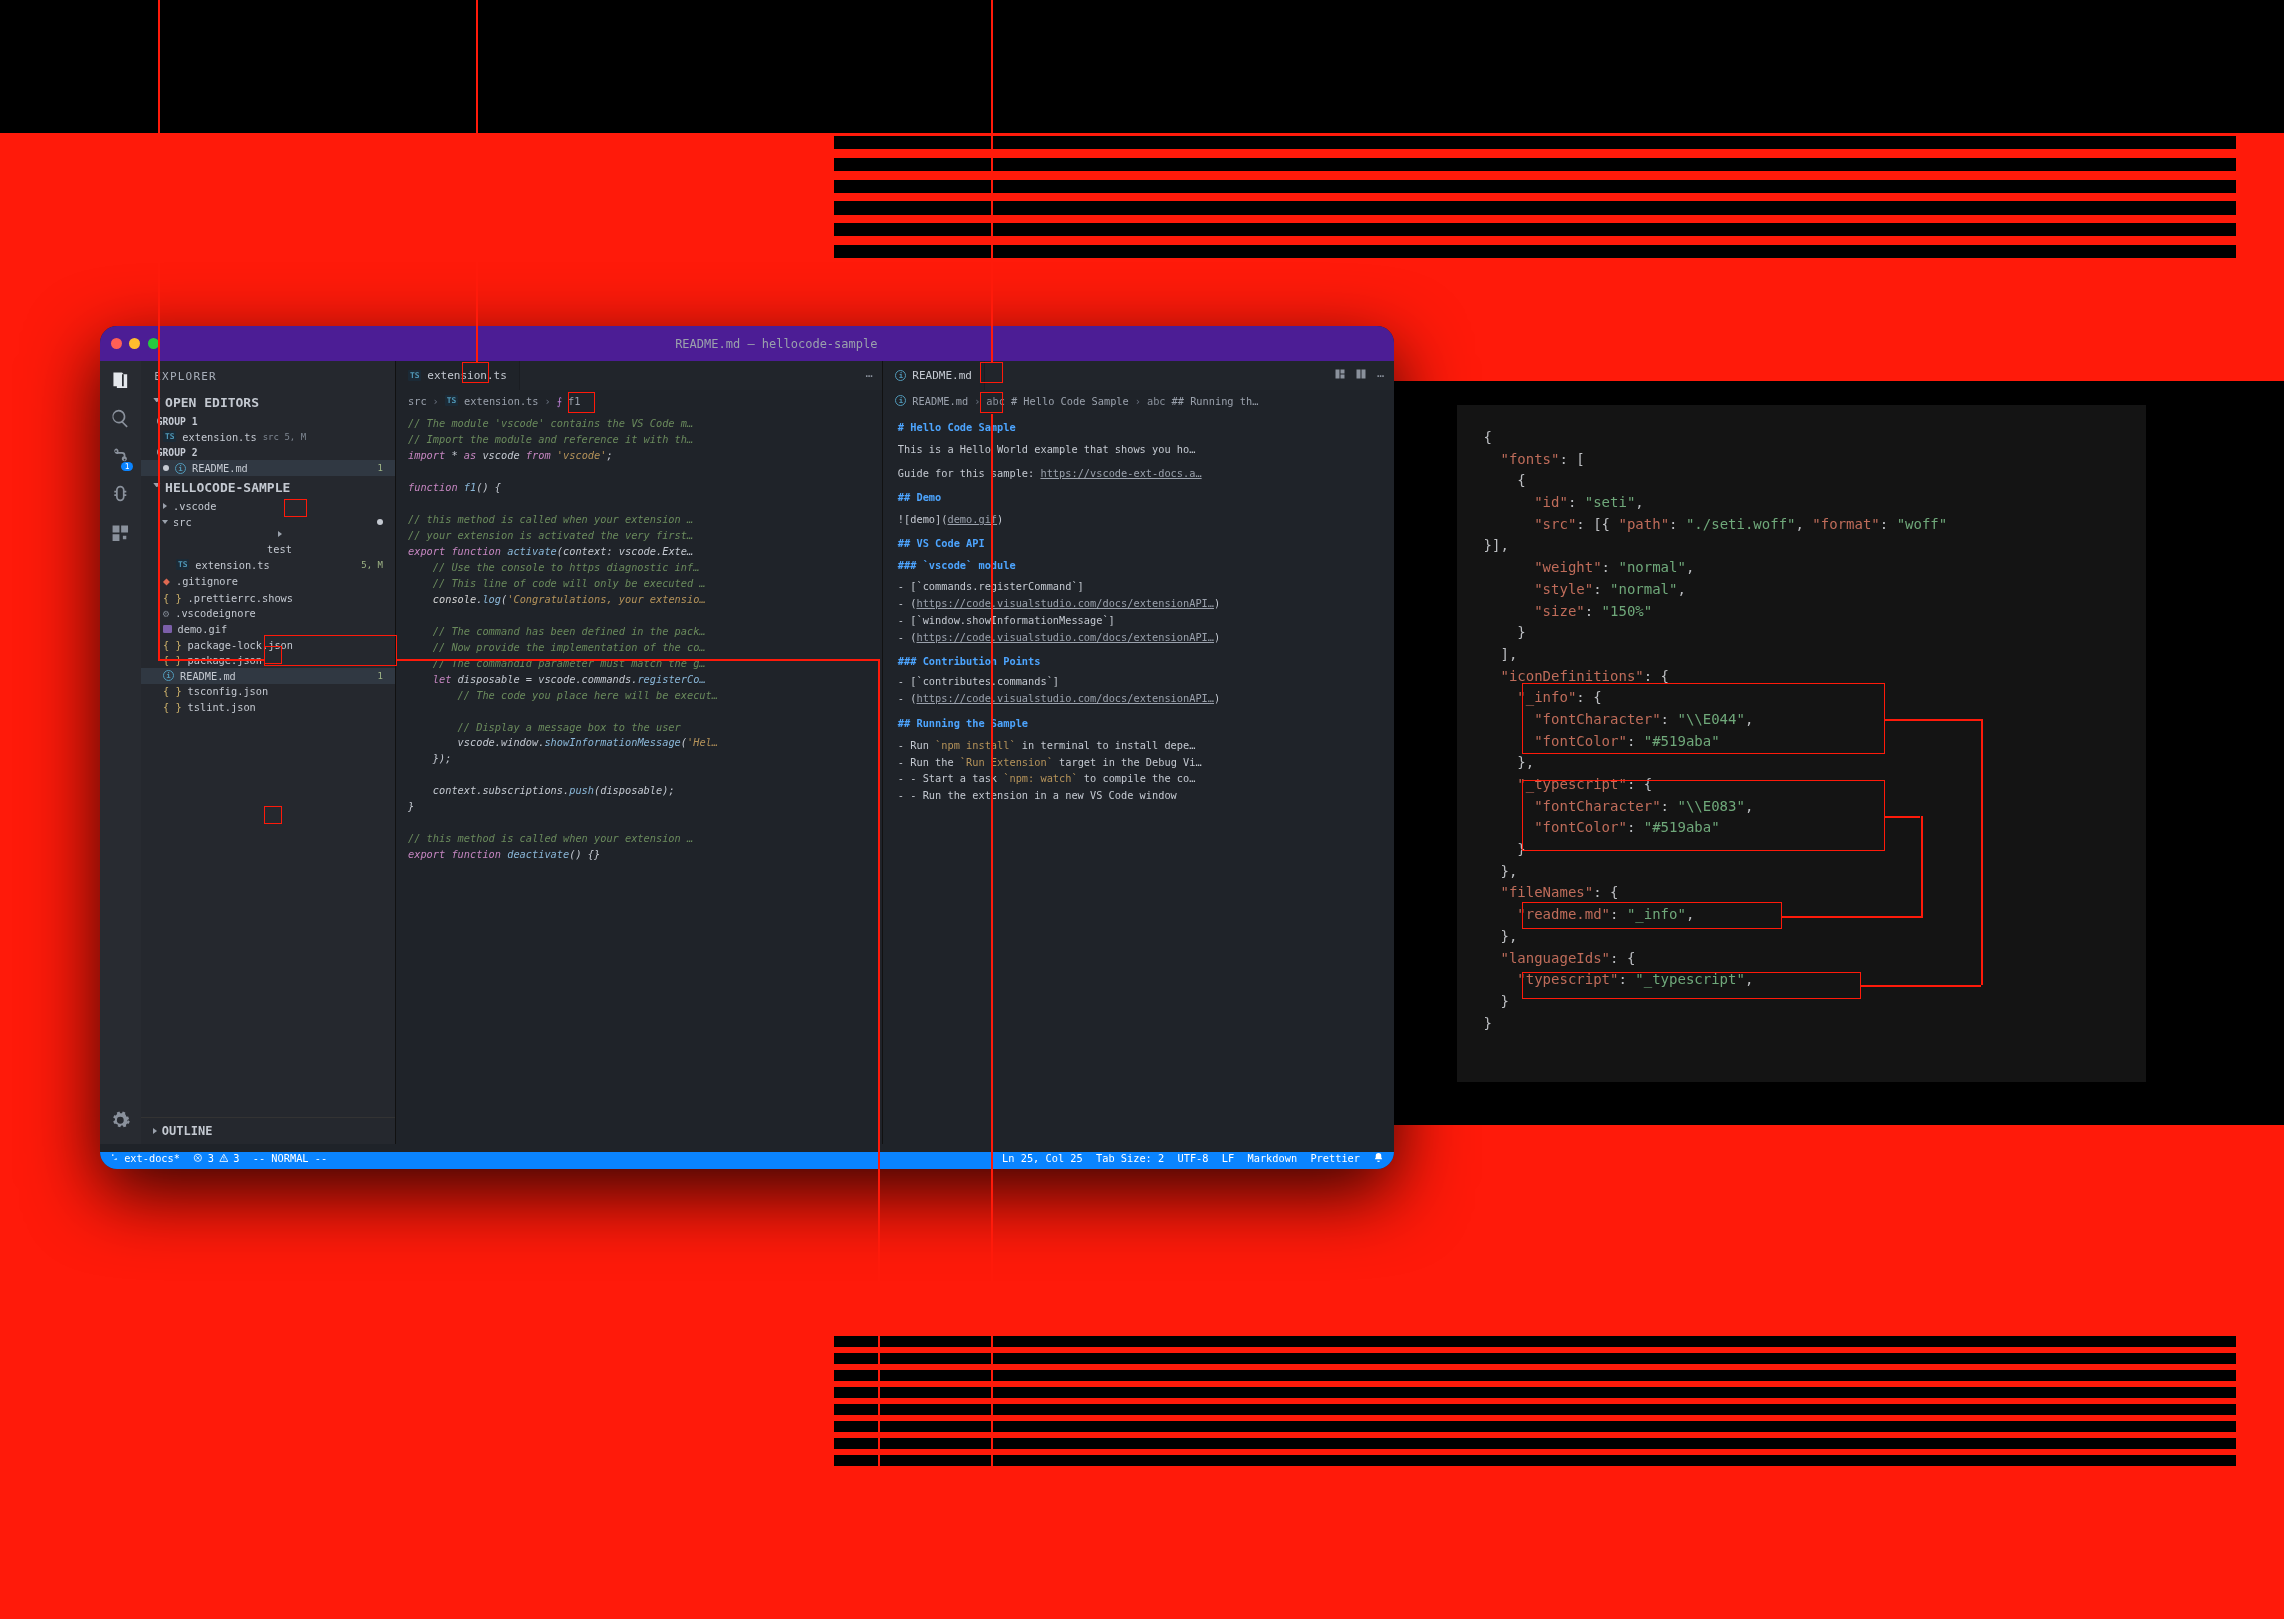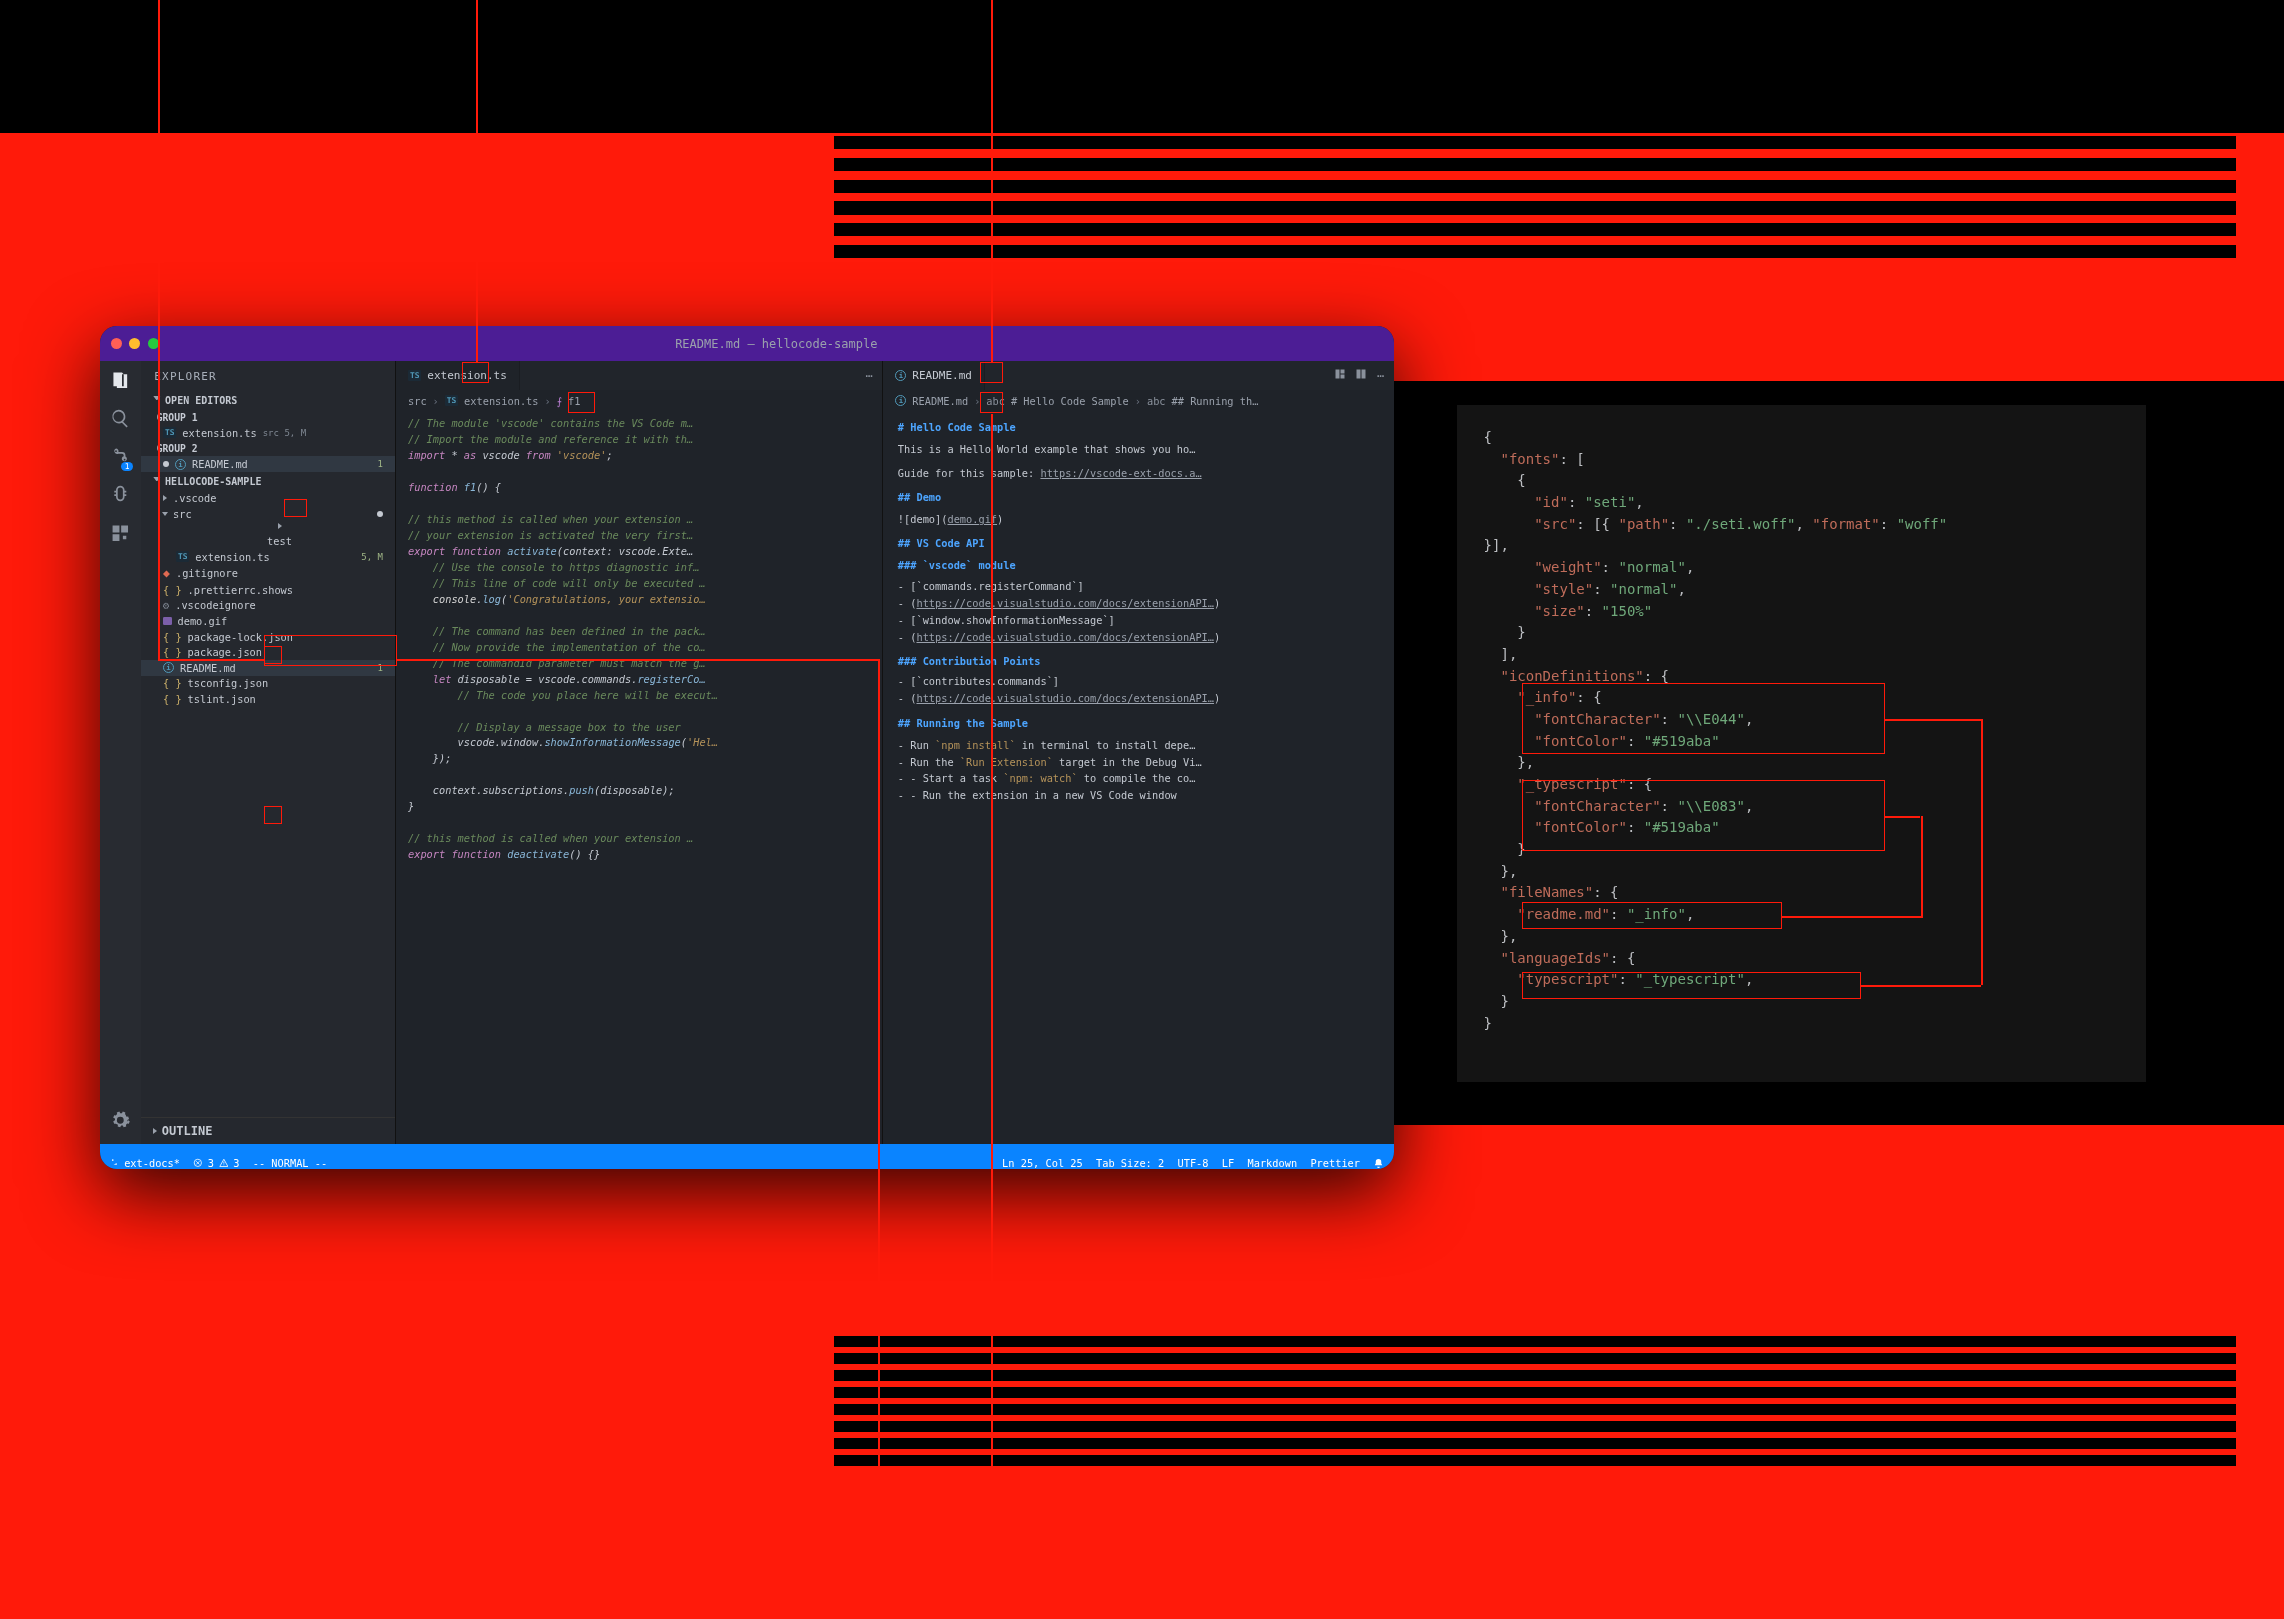--- a/index.html
+++ b/index.html
@@ -63,21 +63,21 @@
   .ws{display:flex;height:calc(100% - 35px - 25.4px);}
   .activity{width:41px;background:#282b31;display:flex;flex-direction:column;align-items:center;padding-top:8.5px;gap:15.7px;}
   .activity svg{width:20.6px;height:20.6px;fill:#8a919c;}
   .activity .sel svg{fill:#e4e7ec;}
   .activity .badge{position:relative;}
   .activity .badge::after{content:attr(data-b);position:absolute;right:-2.4px;bottom:-2.4px;background:var(--status);color:#fff;border-radius:6px;font-size:7.9px;padding:0 3.6px;}
   .activity .gear{margin-top:auto;margin-bottom:11px;}
   
   .sidebar{width:254px;background:#25282e;display:flex;flex-direction:column;font-size:11px;}
   .sec-head{padding:8.5px 13.3px;color:#a8afba;letter-spacing:1.2px;font-size:11px;}
-  .sec-sub{padding:3.6px 12px;color:#c4c9d1;font-size:10px;font-weight:bold;display:flex;align-items:center;gap:4.8px;}
+  .sec-sub{padding:3.6px 12px;color:#c4c9d1;font-size:13px;font-weight:bold;display:flex;align-items:center;gap:4.8px;}
   .sec-sub .chev{width:7.3px;height:7.3px;}
   .group-label{padding:2.4px 15.7px;color:#c6cbd4;font-weight:bold;font-size:9.7px;}
   .file-row{display:flex;align-items:center;gap:6px;padding:1.8px 12px 1.8px 22px;font-size:10.3px;color:#c4c9d1;position:relative;}
   .file-row.sel{background:#303842;}
   .file-row .dim{color:#7f8792;font-size:9px;}
   .file-row .badgeM{color:#9fb586;margin-left:auto;font-size:9px;}
   .file-row .badge1{color:#9fb586;margin-left:auto;font-size:9px;}
   .file-row .dot-mod{width:6px;height:6px;border-radius:50%;background:#c4c9d1;margin-left:auto;}
   .i-ts{color:#519aba;font-weight:bold;font-size:7.9px;background:#1b2a36;border-radius:1.2px;width:13.3px;height:11px;display:inline-flex;align-items:center;justify-content:center;}
   .i-info{width:11px;height:11px;border:1.2px solid #519aba;border-radius:50%;display:inline-flex;align-items:center;justify-content:center;color:#519aba;font-size:7.3px;font-weight:bold;}
@@ -101,21 +101,21 @@
   .code .fn{color:#8ab7d8;}
   .code .s{color:var(--vs-str);}
   .code .v{color:#d4d4d4;}
   
   .md{flex:1;padding:7.3px 14.5px;font-size:10.3px;line-height:1.65;overflow:hidden;}
   .md .h{color:#4da5ff;font-weight:bold;}
   .md .h3{color:#4da5ff;font-weight:bold;}
   .md a{color:#9aa1ac;text-decoration:underline;}
   .md .code-i{font-family:ui-monospace,monospace;color:#b5935a;}
   
-  .statusbar{position:absolute;left:0;right:0;bottom:0;height:25px;background:var(--status);color:#fff;display:flex;align-items:flex-end;padding:0 9.7px;font-size:10.3px;gap:13.3px;}
+  .statusbar{position:absolute;left:0;right:0;bottom:0;height:17px;background:var(--status);color:#fff;display:flex;align-items:flex-start;padding:0 9.7px;font-size:10.3px;gap:13.3px;}
   .statusbar .sp{flex:1;}
   .statusbar .item{display:flex;align-items:center;gap:4.8px;}
   .bell{width:11px;height:11px;}
   
   
   .json-panel{
     position:absolute;left:1457px;top:405px;width:689px;height:677px;
     background:#141414;color:#bcbec2;padding:22px 26.6px;font-size:14px;line-height:1.55;
     font-family:ui-monospace,Menlo,monospace;white-space:pre;overflow:hidden;
   }

